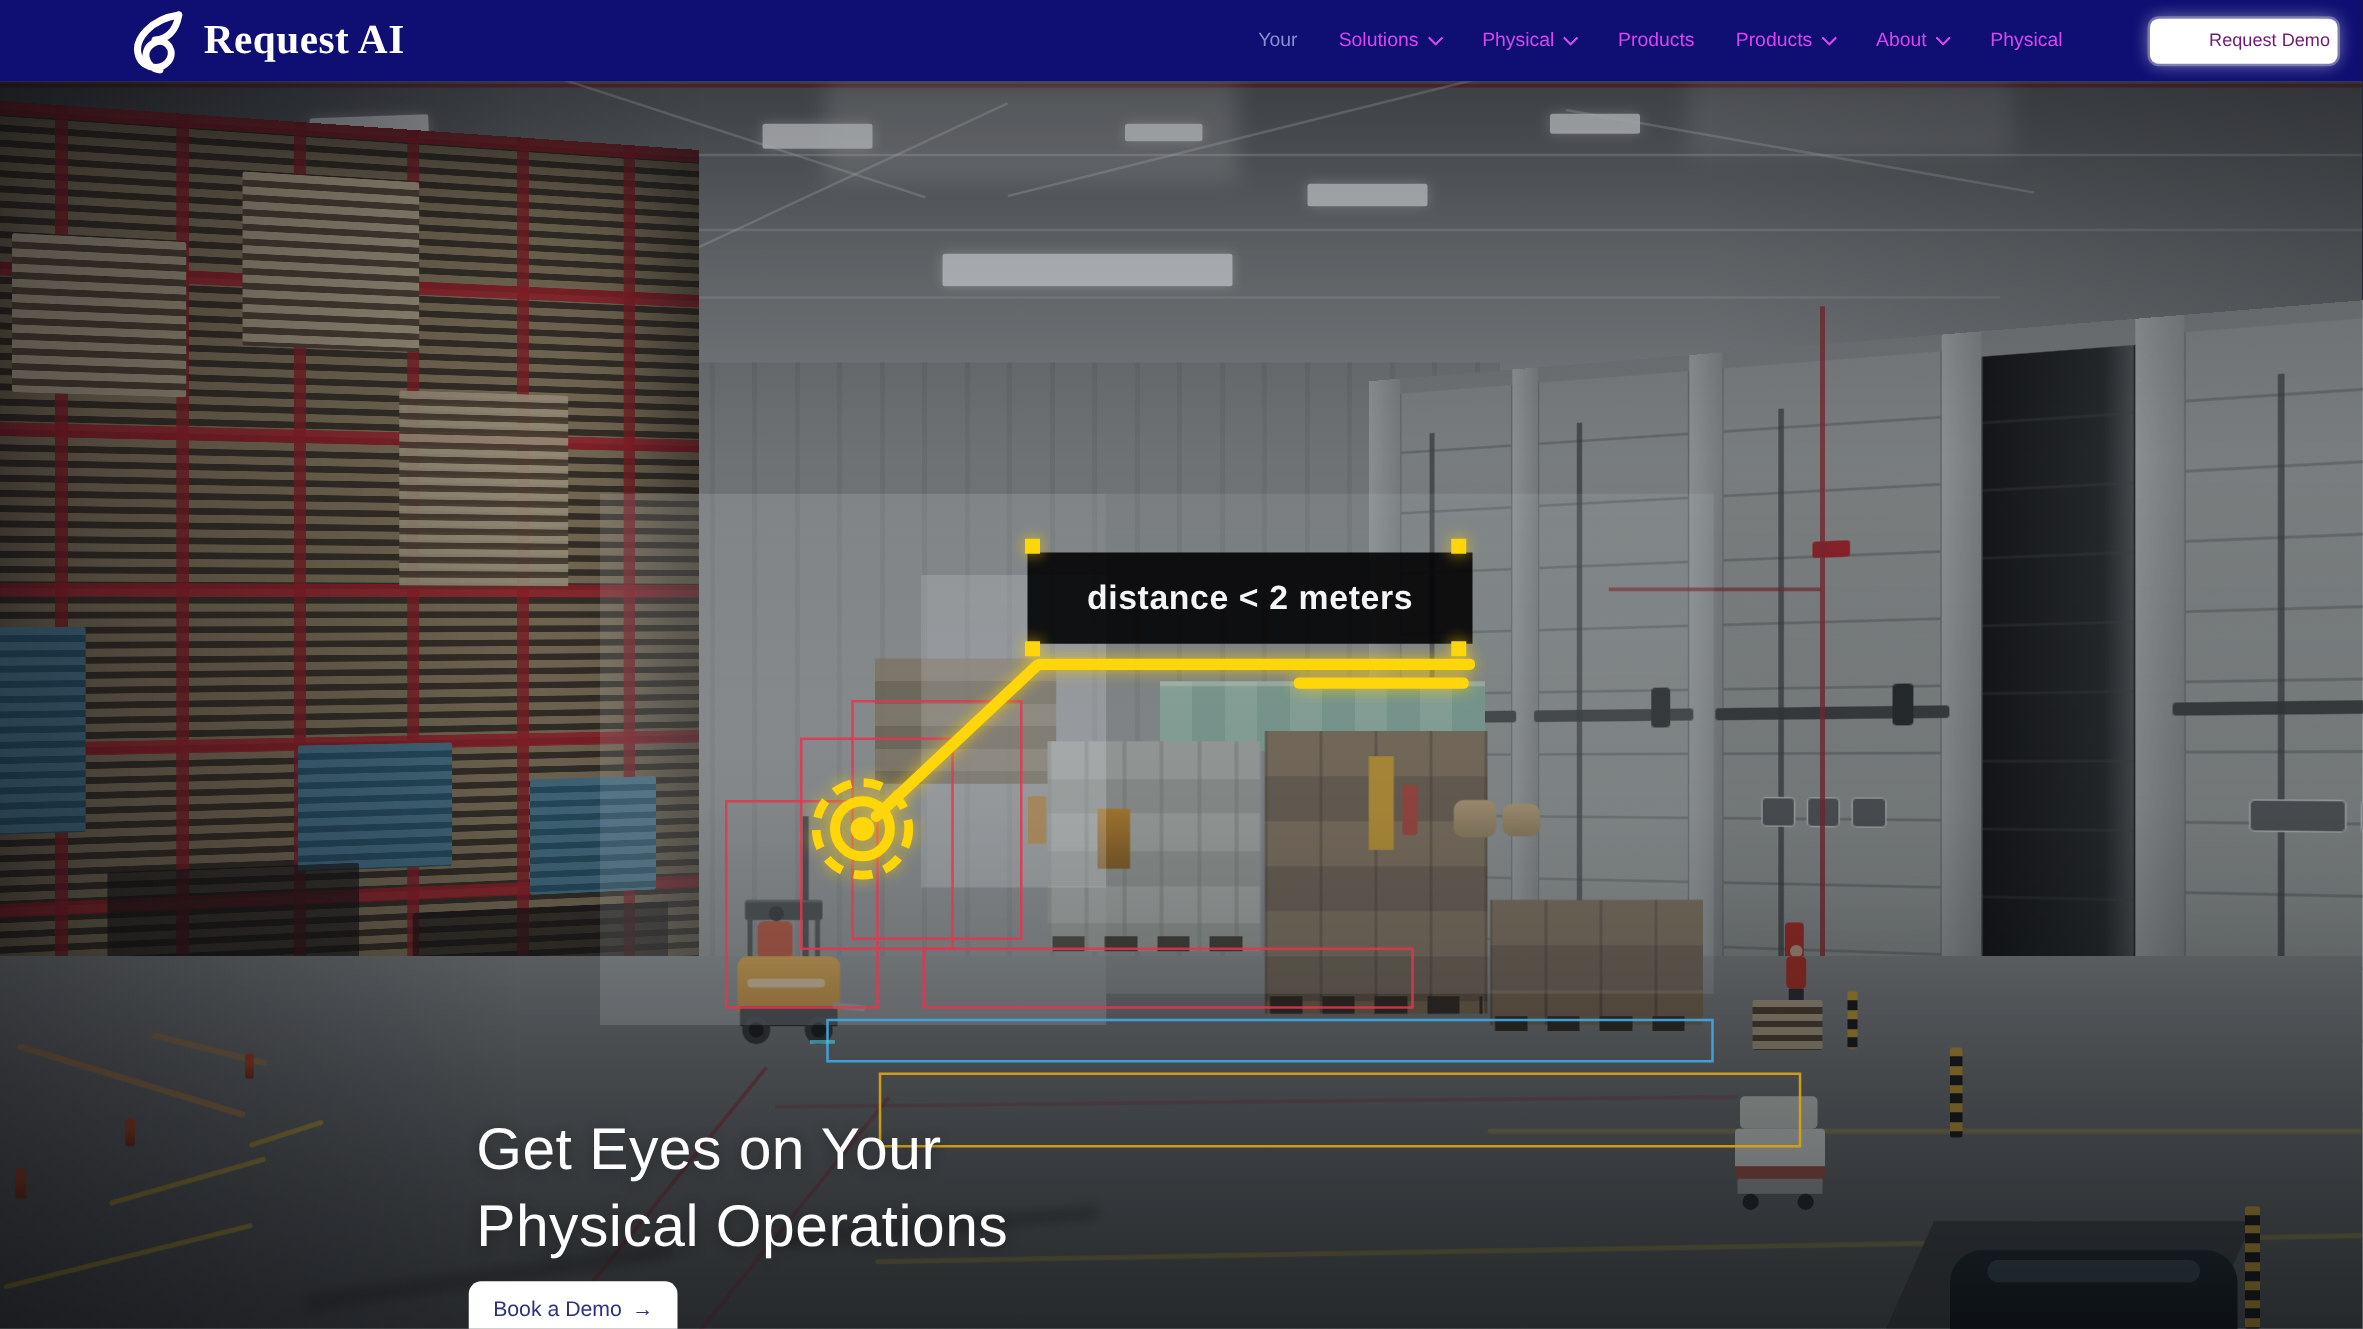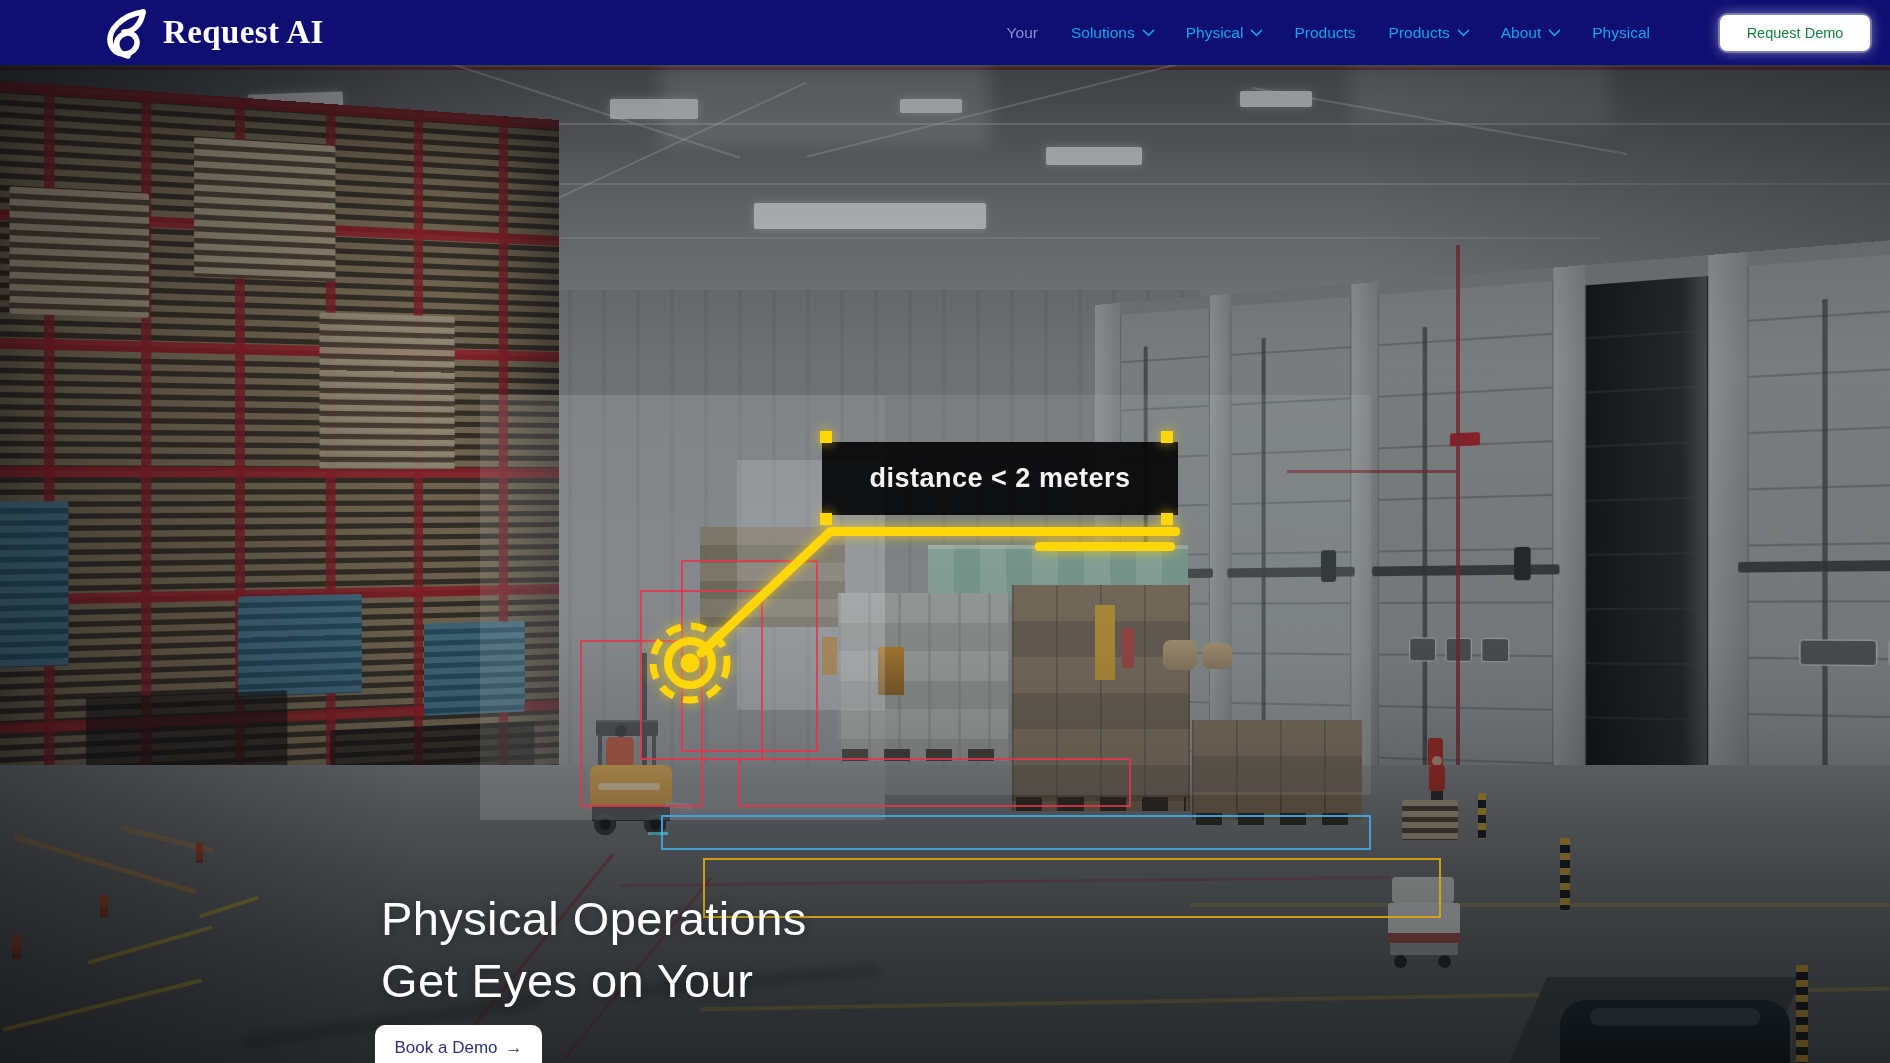--- a/index.html
+++ b/index.html
@@ -7,27 +7,27 @@
         font-family:"Liberation Sans",sans-serif;-webkit-font-smoothing:antialiased;}
   .a{position:absolute;}
 
   
   .navbar{position:absolute;top:0;left:0;width:100%;height:65px;background:#0f0f73;z-index:60;
           display:flex;align-items:center;justify-content:space-between;box-sizing:border-box;
           padding:0 20px 0 98px;}
   .brand{display:flex;align-items:center;gap:7px;color:#fff;cursor:pointer;}
   .brand-text{font-family:"Liberation Serif",serif;font-weight:700;font-size:33px;letter-spacing:.4px;color:#fdfdfd;}
   .nav{display:flex;align-items:center;gap:33px;}
-  .nav-link{color:#0ea5e9;font-size:15.5px;text-decoration:none;display:flex;align-items:center;gap:9px;cursor:pointer;}
+  .nav-link{color:#d946ef;font-size:15.5px;text-decoration:none;display:flex;align-items:center;gap:9px;cursor:pointer;}
   .nav-link.active{color:#8b8ed0;}
   .caret{width:7px;height:7px;border-right:2px solid currentColor;border-bottom:2px solid currentColor;
          transform:rotate(45deg);margin-top:-5px;border-radius:1px;}
-  .request-demo{margin-left:37px;width:150px;height:36px;border-radius:7px;background:#ffffff;color:#15803d;
+  .request-demo{margin-left:37px;width:150px;height:36px;border-radius:7px;background:#ffffff;color:#701a75;
           font-size:14.5px;border:none;cursor:pointer;font-family:inherit;
-          box-shadow:0 0 0 2px rgba(255,255,255,.30),0 0 14px rgba(255,255,255,.55);}
+          box-shadow:0 0 0 2px rgba(255,255,255,.30),0 0 14px rgba(255,255,255,.55);text-align:right;}
 
   
   .hero{position:absolute;top:65px;left:0;width:1890px;height:998px;overflow:hidden;background:#74787b;}
   .ceiling{left:0;top:0;width:1890px;height:310px;
            background:linear-gradient(180deg,#585c60 0%,#7c8184 45%,#95999c 100%);}
   .ceil-shade{left:0;top:0;width:1890px;height:310px;
            background:linear-gradient(90deg,rgba(18,20,22,.5) 0%,rgba(18,20,22,0) 30%,rgba(18,20,22,0) 72%,rgba(25,27,29,.28) 100%);}
   .pipe-red-h{left:0;top:2px;width:1890px;height:3px;background:rgba(110,35,40,.75);}
   .truss{background:rgba(222,228,231,.3);height:2px;}
   .light{background:rgba(238,242,244,.85);border-radius:2px;box-shadow:0 0 10px rgba(255,255,255,.35);}
@@ -338,21 +338,21 @@
           <rect x="1035" y="477" width="140" height="9" rx="4"></rect>
           <rect x="820" y="366" width="12" height="12"></rect>
           <rect x="1161" y="366" width="12" height="12"></rect>
           <rect x="820" y="448" width="12" height="12"></rect>
           <rect x="1161" y="448" width="12" height="12"></rect>
         </g>
       </g>
     </svg>
 
     <h1 class="a headline" style="margin:0">
+      <div>Get Eyes on Your</div>
       <div>Physical Operations</div>
-      <div>Get Eyes on Your</div>
     </h1>
     <button class="a cta-book">
       <span>Book a Demo</span>
       <span>→</span>
     </button>
   </section>
 </div>
 
 </body></html>

